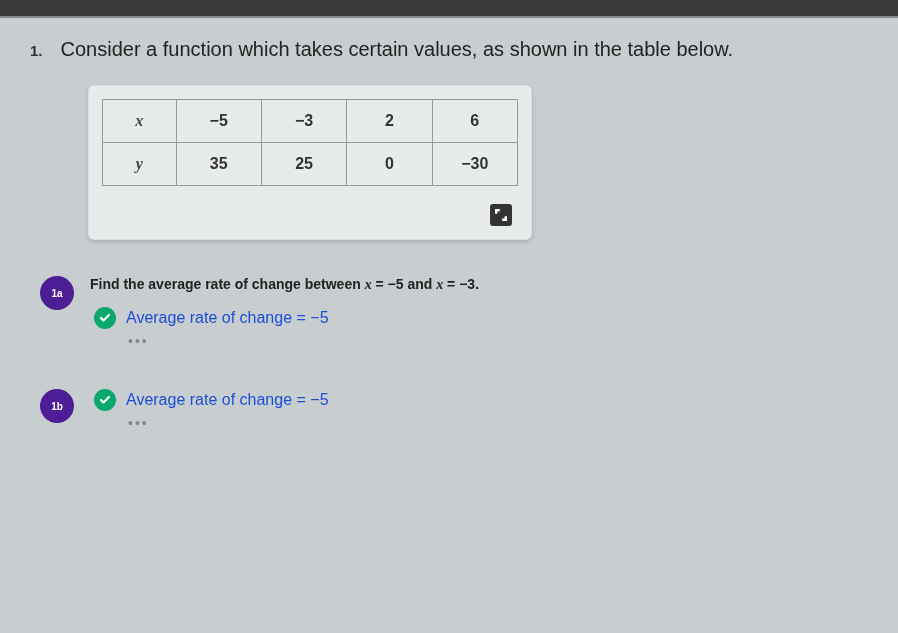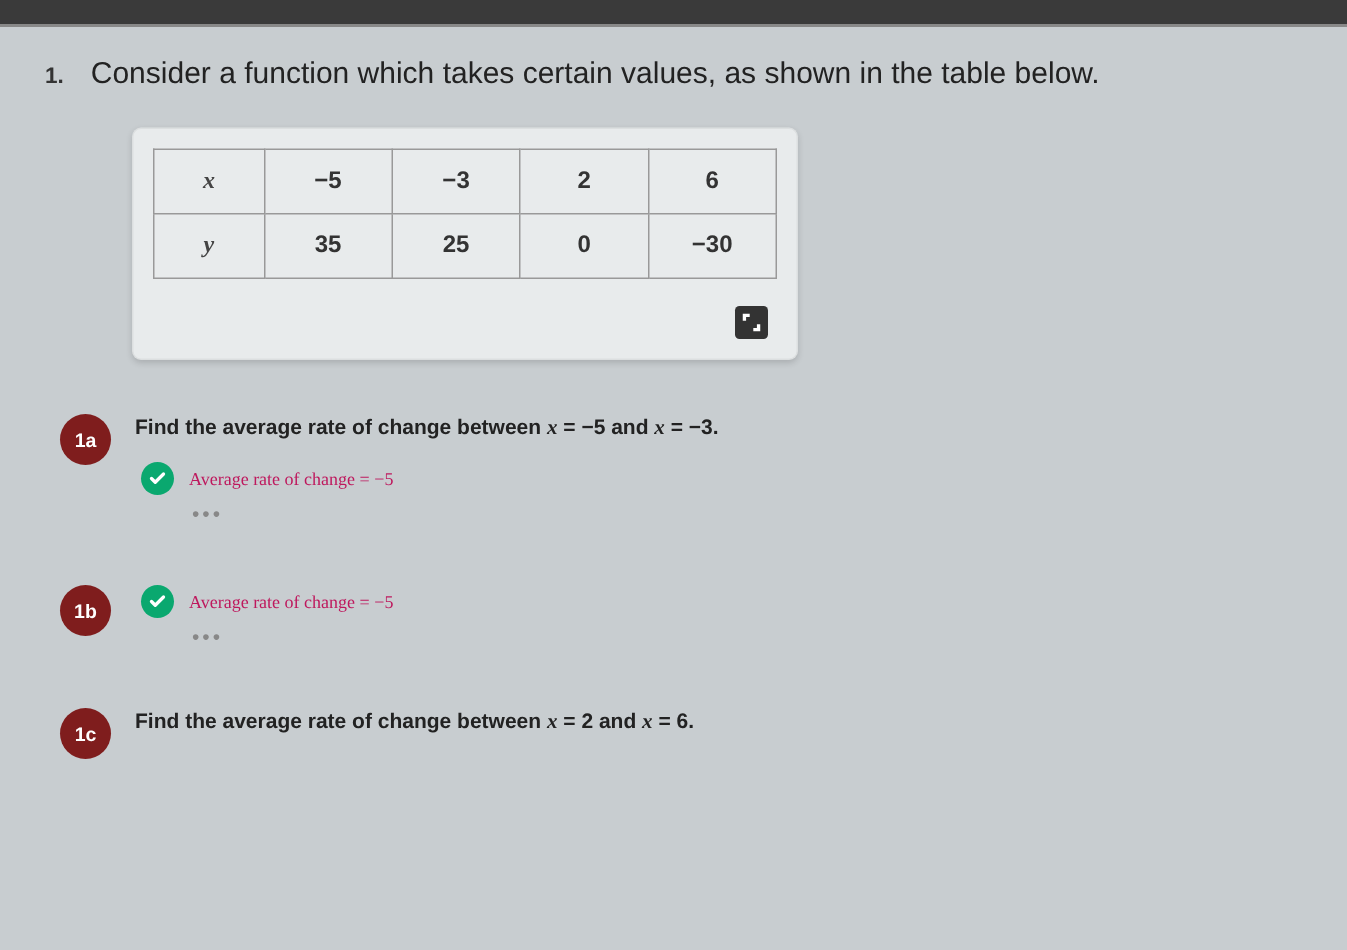--- a/index.html
+++ b/index.html
@@ -91,26 +91,26 @@
       display: flex;
       align-items: flex-start;
       gap: 16px;
       margin-bottom: 10px;
       margin-left: 10px;
     }
     .sub-badge {
       width: 34px;
       height: 34px;
       border-radius: 50%;
-      background: #7f1d1d;
+      background: #4c1d95;
       color: #fff;
       display: flex;
       align-items: center;
       justify-content: center;
-      font-size: 13px;
+      font-size: 10px;
       font-weight: bold;
       flex-shrink: 0;
       margin-top: 0px;
     }
     .sub-body {
       flex: 1;
     }
     .sub-prompt {
       font-size: 14px;
       font-weight: bold;
@@ -133,23 +133,22 @@
       height: 22px;
       border-radius: 50%;
       background: #0aa86f;
       display: flex;
       align-items: center;
       justify-content: center;
       flex-shrink: 0;
     }
     .check-icon svg { width: 12px; height: 12px; }
     .answer-text {
-      font-size: 12px;
-      color: #be185d;
-      font-family: Liberation Serif, serif;
+      font-size: 16px;
+      color: #1d4ed8;
     }
     .ellipsis {
       color: #888;
       font-size: 14px;
       margin-left: 38px;
       letter-spacing: 2px;
     }
     .section-gap {
       height: 30px;
     }
@@ -228,22 +227,14 @@
         <span class="answer-text">
           <span>Average rate of change = </span><span>−5</span>
         </span>
       </div>
       <div class="ellipsis">•••</div>
     </div>
   </div>
 
   <div class="section-gap"></div>
 
-  <div class="sub-question">
-    <div class="sub-badge">1c</div>
-    <div class="sub-body">
-      <div class="sub-prompt">
-        <span>Find the average rate of change between </span><span class="mvar">x</span><span> = 2</span><span> and </span><span class="mvar">x</span><span> = 6</span><span>.</span>
-      </div>
-    </div>
-  </div>
 
 </div>
 
 </body></html>

